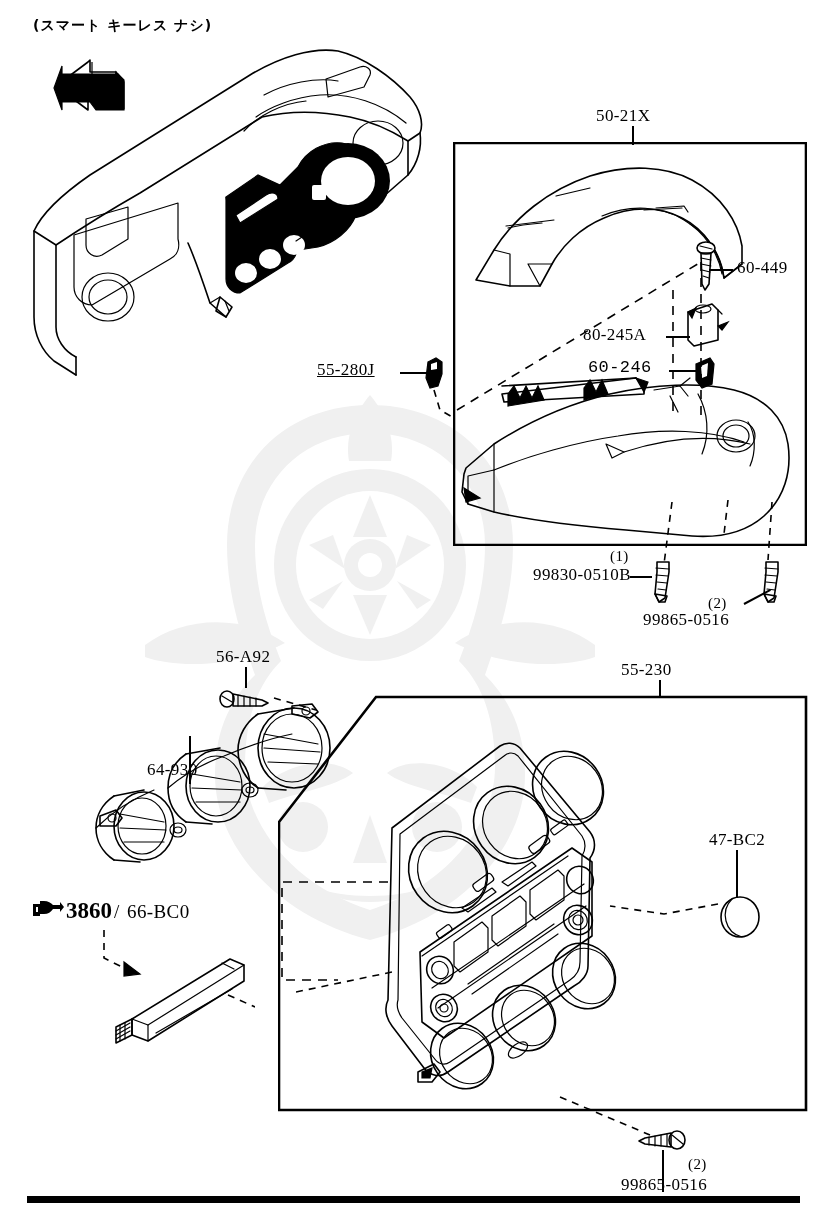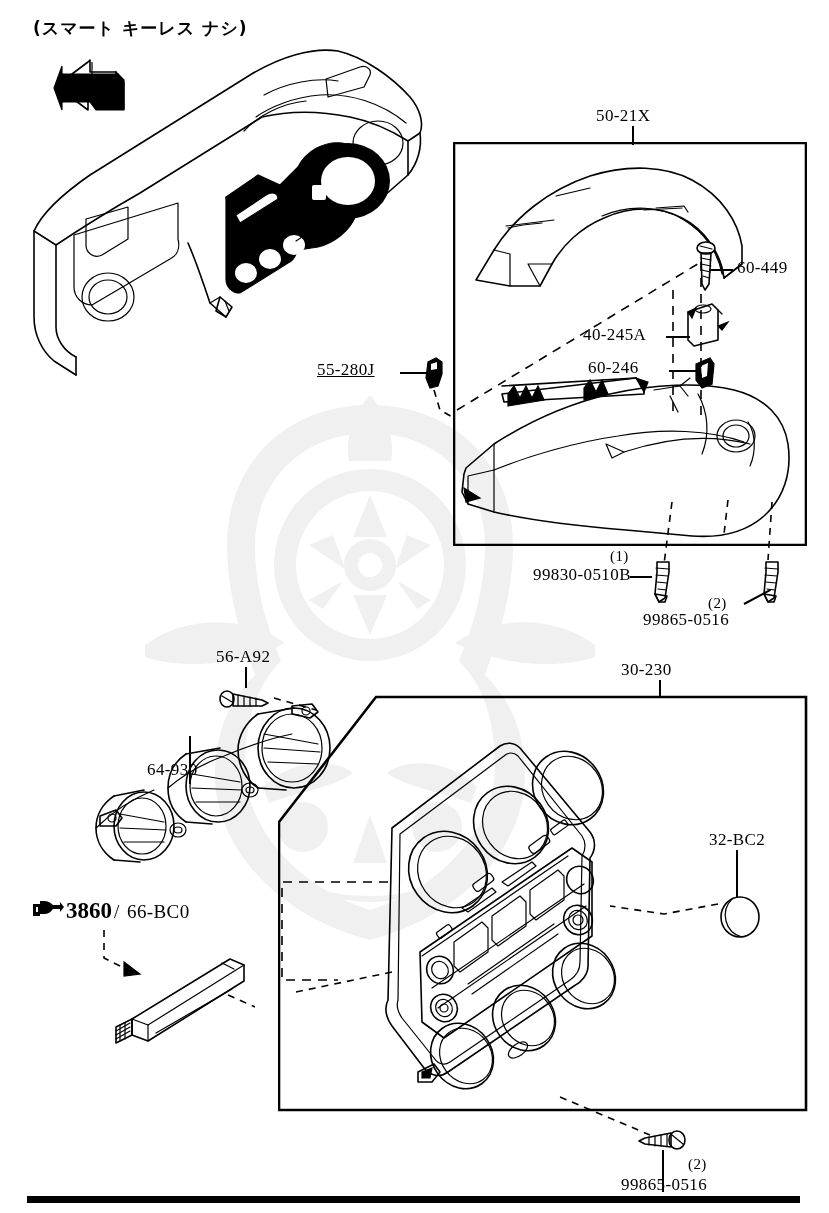--- a/index.html
+++ b/index.html
@@ -27,21 +27,21 @@
   .lbl{
     position:absolute;
     white-space:nowrap;
     font-family:"Liberation Serif", serif;
     font-size:17px;
     letter-spacing:0.4px;
     color:#000;
   }
   .lbl.jp{
     font-family:"DejaVu Sans", sans-serif;
-    font-size:17px;
+    font-size:14px;
     font-weight:bold;
     letter-spacing:1px;
   }
   .lbl.big{
     font-size:23px;
     font-weight:bold;
     letter-spacing:0px;
   }
   .lbl.qty{
     font-size:15px;
@@ -244,33 +244,33 @@
   <div class="lead" style="left:709px;top:269px;width:24px;height:2px;"></div>
   <div style="position:absolute;left:692px;top:240px;width:30px;height:56px;">
     <svg width="30" height="56" viewBox="0 0 30 56">
       <ellipse class="fillwht" cx="14" cy="8" rx="9" ry="6"></ellipse>
       <path class="strokeT" d="M8 6 L20 9"></path>
       <path class="stroke" d="M9 13 L19 13 L17 44 L13 50 L10 44 Z"></path>
       <path class="strokeT" d="M9 18 L19 20 M9 24 L19 26 M10 30 L18 32 M11 36 L17 38"></path>
     </svg>
   </div>
 
-  <div class="lbl" style="left:583px;top:325px;">40-245A</div>
+  <div class="lbl" style="left:583px;top:325px;">80-245A</div>
   <div class="lead" style="left:666px;top:336px;width:24px;height:2px;"></div>
   <div style="position:absolute;left:678px;top:296px;width:52px;height:58px;">
     <svg width="52" height="58" viewBox="0 0 52 58">
       <path class="stroke" d="M10 16 L34 8 L40 14 L40 44 L16 50 L10 44 Z"></path>
       <ellipse class="strokeT" cx="25" cy="13" rx="8" ry="4"></ellipse>
       <path class="fillblk" d="M10 16 L18 12 L14 22 Z"></path>
       <path class="fillblk" d="M40 30 L50 26 L44 34 Z"></path>
       <path class="strokeT" d="M40 14 L44 18"></path>
     </svg>
   </div>
 
-  <div class="lbl" style="left:588px;top:358px;">60-246</div>
+  <div class="lbl" style="left:588px;top:358px;font-family:Liberation Mono, monospace;">60-246</div>
   <div class="lead" style="left:669px;top:370px;width:36px;height:2px;"></div>
   <div style="position:absolute;left:692px;top:352px;width:36px;height:42px;">
     <svg width="36" height="42" viewBox="0 0 36 42">
       <path class="fillblk" d="M4 12 L18 6 L22 12 L20 32 L10 36 L4 28 Z"></path>
       <path fill="#fff" d="M9 14 L16 11 L15 24 L10 26 Z"></path>
     </svg>
   </div>
 
   <div style="position:absolute;left:455px;top:240px;width:290px;height:180px;">
     <svg width="290" height="180" viewBox="0 0 290 180">
@@ -426,21 +426,21 @@
       <path class="strokeT" d="M46 78 L122 34"></path>
 
       <path class="stroke" d="M6 72 L22 64 L22 80 L6 88 Z"></path>
       <path class="strokeT" d="M6 76 L20 68 M6 80 L20 72 M6 84 L20 76"></path>
       <path class="strokeT" d="M10 70 L10 86 M15 68 L15 84"></path>
 
       <path class="dash2" d="M118 40 L145 52"></path>
     </svg>
   </div>
 
-  <div class="lbl" style="left:621px;top:660px;">30-230</div>
+  <div class="lbl" style="left:621px;top:660px;">55-230</div>
   <div class="lead" style="left:659px;top:680px;width:2px;height:17px;"></div>
 
   <div style="position:absolute;left:278px;top:694px;width:530px;height:418px;">
     <svg width="530" height="418" viewBox="0 0 530 418">
       <path class="boxline" d="M1 128 L98 3 L528 3 L528 416 L1 416 Z"></path>
     </svg>
   </div>
 
   <div style="position:absolute;left:296px;top:720px;width:400px;height:390px;">
     <svg width="400" height="390" viewBox="0 0 400 390">
@@ -507,21 +507,21 @@
       <path class="dash2" d="M0 272 L96 252"></path>
     </svg>
   </div>
 
   <div style="position:absolute;left:278px;top:880px;width:120px;height:110px;">
     <svg width="120" height="110" viewBox="0 0 120 110">
       <path class="dash" d="M110 2 L4 2 L4 100 L60 100"></path>
     </svg>
   </div>
 
-  <div class="lbl" style="left:709px;top:830px;">32-BC2</div>
+  <div class="lbl" style="left:709px;top:830px;">47-BC2</div>
   <div class="lead" style="left:736px;top:850px;width:2px;height:48px;"></div>
   <div style="position:absolute;left:716px;top:893px;width:48px;height:48px;">
     <svg width="48" height="48" viewBox="0 0 48 48">
       <ellipse class="stroke" cx="24" cy="24" rx="19" ry="20"></ellipse>
       <path class="strokeT" d="M16 6 C10 12 8 20 10 28 C12 36 18 42 26 44"></path>
     </svg>
   </div>
   <div style="position:absolute;left:608px;top:890px;width:116px;height:50px;">
     <svg width="116" height="50" viewBox="0 0 116 50">
       <path class="dash2" d="M110 14 L56 24 L2 16"></path>

